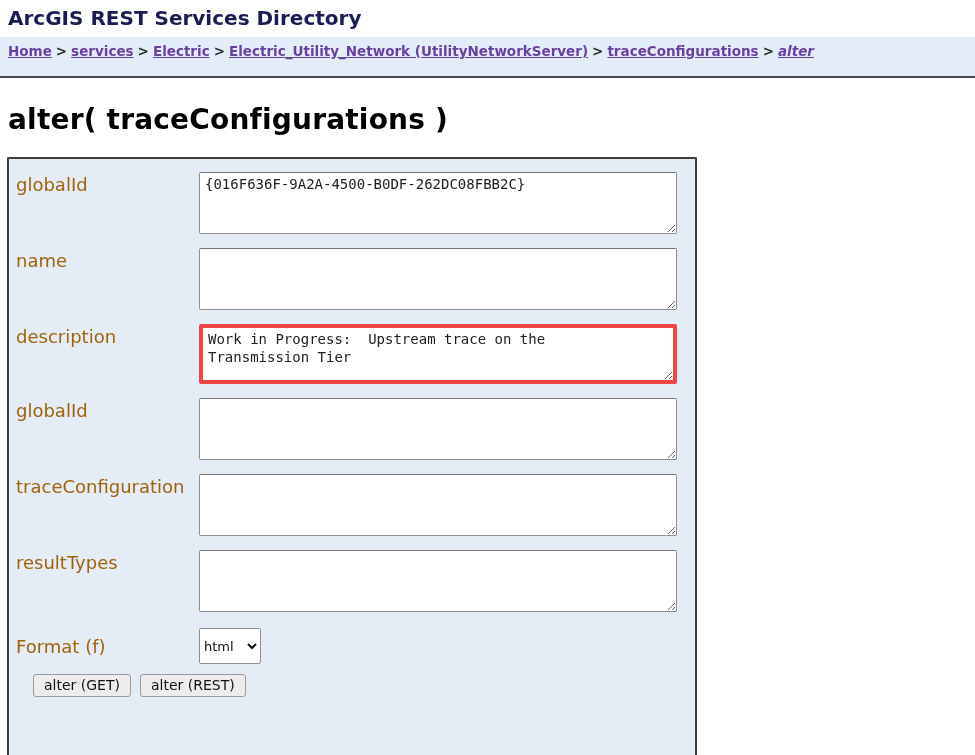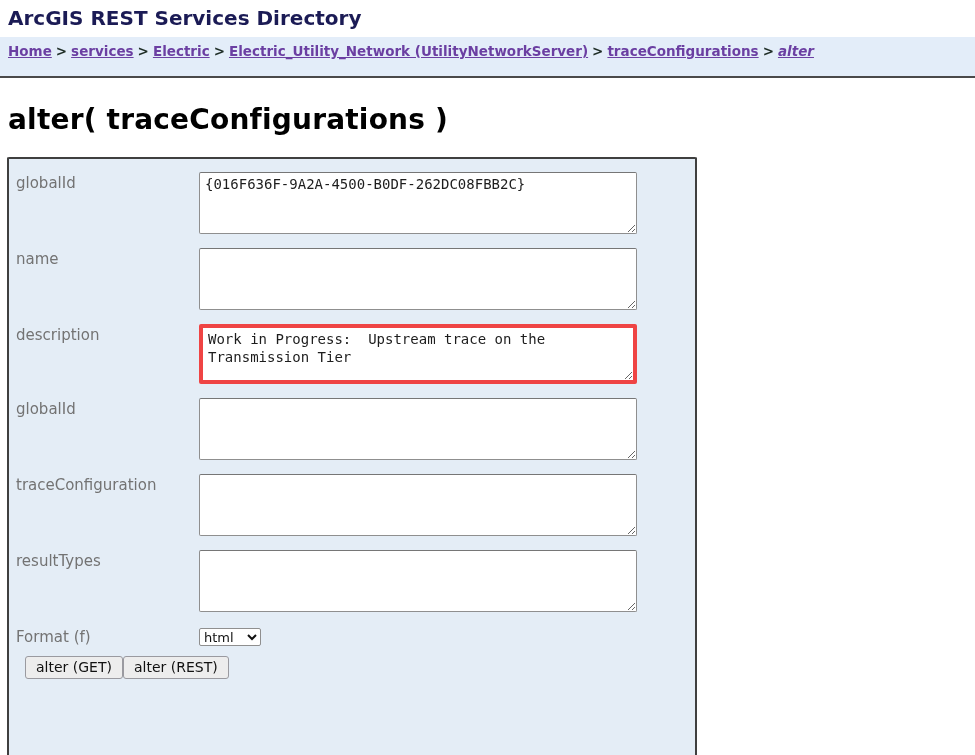--- a/index.html
+++ b/index.html
@@ -49,55 +49,55 @@
     padding: 13px 0 0 7px;
   }
   .form-row {
     display: flex;
     align-items: flex-start;
     margin-bottom: 14px;
   }
   .field-label {
     width: 183px;
     padding-top: 2px;
-    font-size: 15px;
-    color: #737373;
+    font-size: 18px;
+    color: #a16207;
     flex: 0 0 183px;
   }
   .form-row textarea {
-    width: 438px;
+    width: 478px;
     height: 62px;
     background: #ffffff;
     border: 1px solid #8f8f8f;
     border-top-color: #767676;
     border-radius: 2px;
     padding: 2px 5px;
     font-family: "DejaVu Sans Mono", "Liberation Mono", monospace;
     font-size: 14px;
     line-height: 1.3;
     color: #1d1d1d;
     resize: both;
   }
   .form-row textarea.focused {
     border: 4px solid #ef4444;
     height: 60px;
   }
   .format-row { margin-top: 16px; margin-bottom: 10px; align-items: center; }
   .format-row .field-label { padding-top: 0; }
   select {
     width: 62px;
-    height: 18px;
+    height: 36px;
     font-size: 13px;
     font-family: "DejaVu Sans", sans-serif;
     background: #ffffff;
     border: 1px solid #8f8f8f;
     border-radius: 2px;
     color: #111111;
   }
-  .buttons-row { display: flex; margin-top: 8px; margin-left: 9px; align-items: flex-end; }
+  .buttons-row { display: flex; gap: 9px; margin-top: 8px; margin-left: 17px; align-items: flex-end; }
   .buttons-row button {
     font-family: "DejaVu Sans", "Liberation Sans", sans-serif;
     font-size: 14px;
     color: #111111;
     background: #ededed;
     border: 1px solid #9a9aa0;
     border-radius: 3px;
     padding: 2px 10px 3px 10px;
     cursor: pointer;
   }

